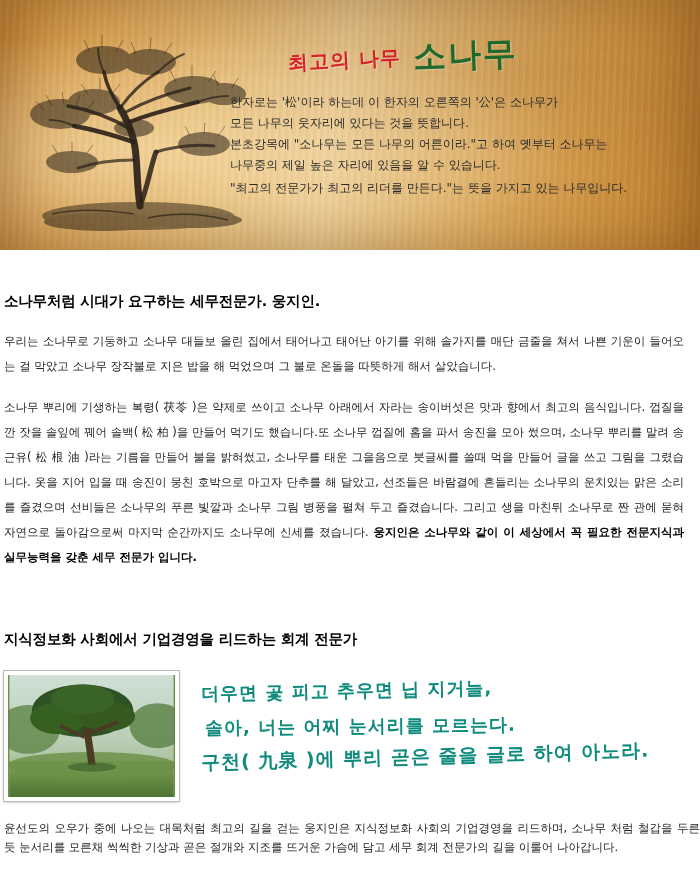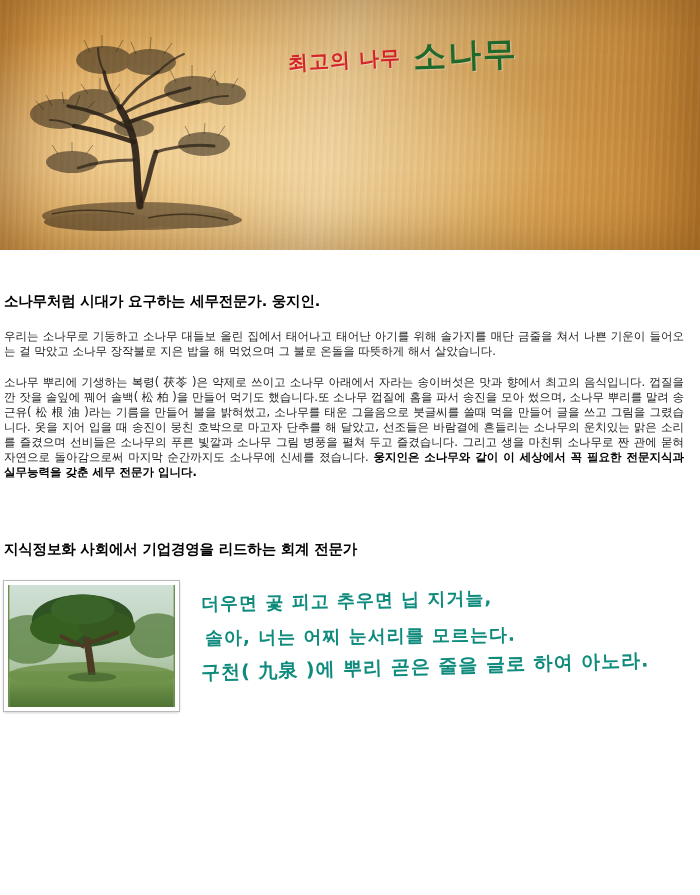--- a/index.html
+++ b/index.html
@@ -103,21 +103,21 @@
     color: #000000;
     letter-spacing: -0.2px;
   }
   h2.section-title.second {
     margin-top: 60px;
     margin-bottom: 22px;
   }
   .para {
     margin: 0 16px 16px 0;
     font-size: 11.5px;
-    line-height: 15px;
+    line-height: 25px;
     color: #222222;
     text-align: justify;
   }
   .para b, .para .bold {
     font-weight: bold;
     color: #000;
   }
 
   
   .photo-row {
@@ -223,20 +223,27 @@
           <path d="M140 208 C168 202 196 204 220 210"></path>
         </g>
       </svg>
     </div>
 
     <div class="hero-title-wrap">
       <span class="hero-title-small">최고의 나무</span>
       <span class="hero-title-big">소나무</span>
     </div>
 
+    <div class="hero-body">
+      <p>한자로는 '松'이라 하는데 이 한자의 오른쪽의 '公'은 소나무가</p>
+      <p>모든 나무의 웃자리에 있다는 것을 뜻합니다.</p>
+      <p>본초강목에 "소나무는 모든 나무의 어른이라."고 하여 옛부터 소나무는</p>
+      <p>나무중의 제일 높은 자리에 있음을 알 수 있습니다.</p>
+      <p class="quote">"최고의 전문가가 최고의 리더를 만든다."는 뜻을 가지고 있는 나무입니다.</p>
+    </div>
 
     <div class="hero-vignette"></div>
   </div>
 
   <div class="content">
 
     <h2 class="section-title">소나무처럼 시대가 요구하는 세무전문가. 웅지인.</h2>
 
     <p class="para">우리는 소나무로 기둥하고 소나무 대들보 올린 집에서 태어나고 태어난 아기를 위해 솔가지를 매단 금줄을 쳐서 나쁜 기운이 들어오는 걸 막았고 소나무 장작불로 지은 밥을 해 먹었으며 그 불로 온돌을 따뜻하게 해서 살았습니다.</p>
     <p class="para">
@@ -281,15 +288,16 @@
         </svg>
       </div>
 
       <div class="calligraphy">
         <span class="line l1">더우면 곷 피고 추우면 닙 지거늘,</span>
         <span class="line l2">솔아, 너는 어찌 눈서리를 모르는다.</span>
         <span class="line l3">구천( 九泉 )에 뿌리 곧은 줄을 글로 하여 아노라.</span>
       </div>
     </div>
 
+    <p class="closing">윤선도의 오우가 중에 나오는 대목처럼 최고의 길을 걷는 웅지인은 지식정보화 사회의 기업경영을 리드하며, 소나무 처럼 철갑을 두른 듯 눈서리를 모른채 씩씩한 기상과 곧은 절개와 지조를 뜨거운 가슴에 담고 세무 회계 전문가의 길을 이룰어 나아갑니다.</p>
   </div>
 
 </div>
 
 </body></html>

